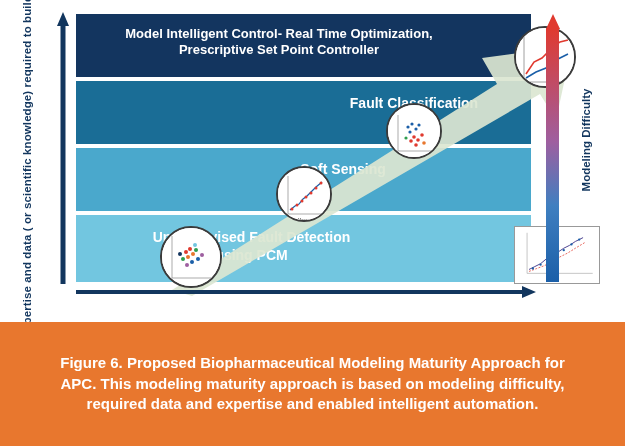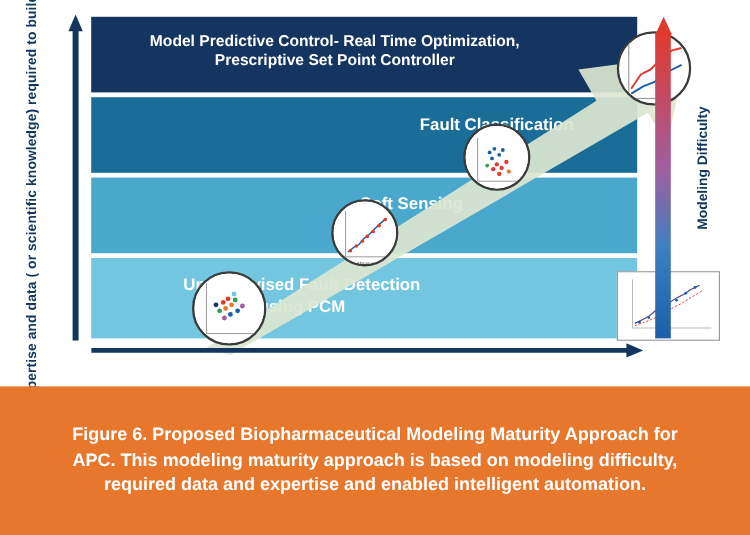--- a/index.html
+++ b/index.html
@@ -228,21 +228,21 @@
     <div class="vtext">Expertise and data ( or scientific knowledge) required to build model</div>
   </div>
 
   <svg id="y-axis-arrow" viewBox="0 0 14 272">
     <polygon points="7,0 13,14 9.5,14 9.5,272 4.5,272 4.5,14 1,14" fill="#12365e"></polygon>
   </svg>
 
   <div id="bars">
 
     <div class="bar" id="bar-mpc">
-      <div class="bar-text" id="text-mpc">Model Predictive Control- Real Time Optimization, Prescriptive Set Point Controller</div>
+      <div class="bar-text" id="text-mpc">Model Intelligent Control- Real Time Optimization, Prescriptive Set Point Controller</div>
     </div>
 
     <div class="bar" id="bar-fault">
       <div class="bar-text" id="text-fault">Fault Classification</div>
     </div>
 
     <div class="bar" id="bar-soft">
       <div class="bar-text" id="text-soft">Soft Sensing</div>
     </div>
 

